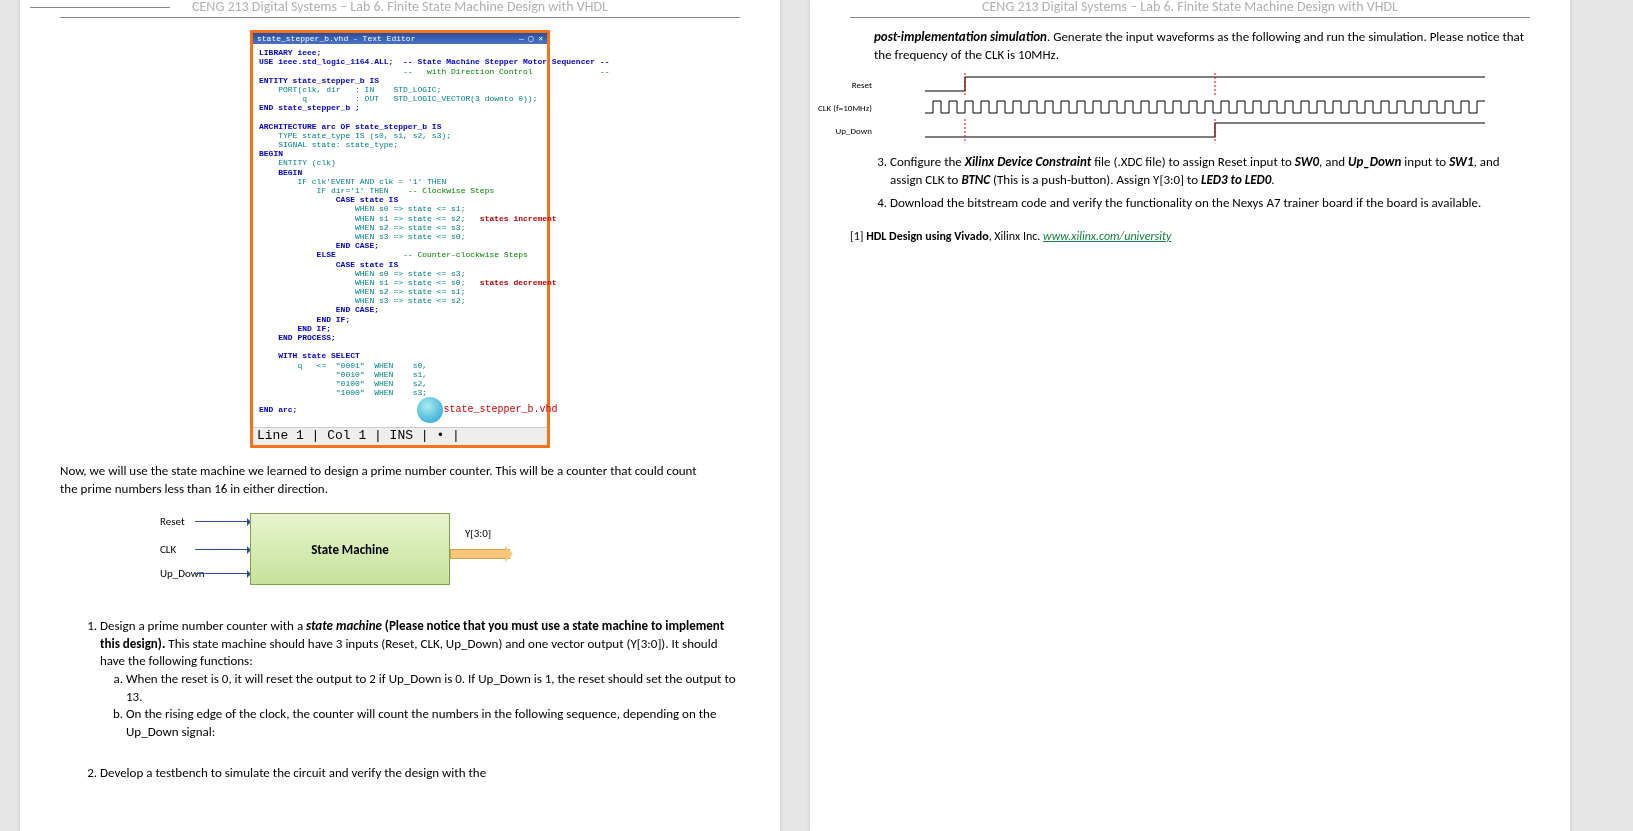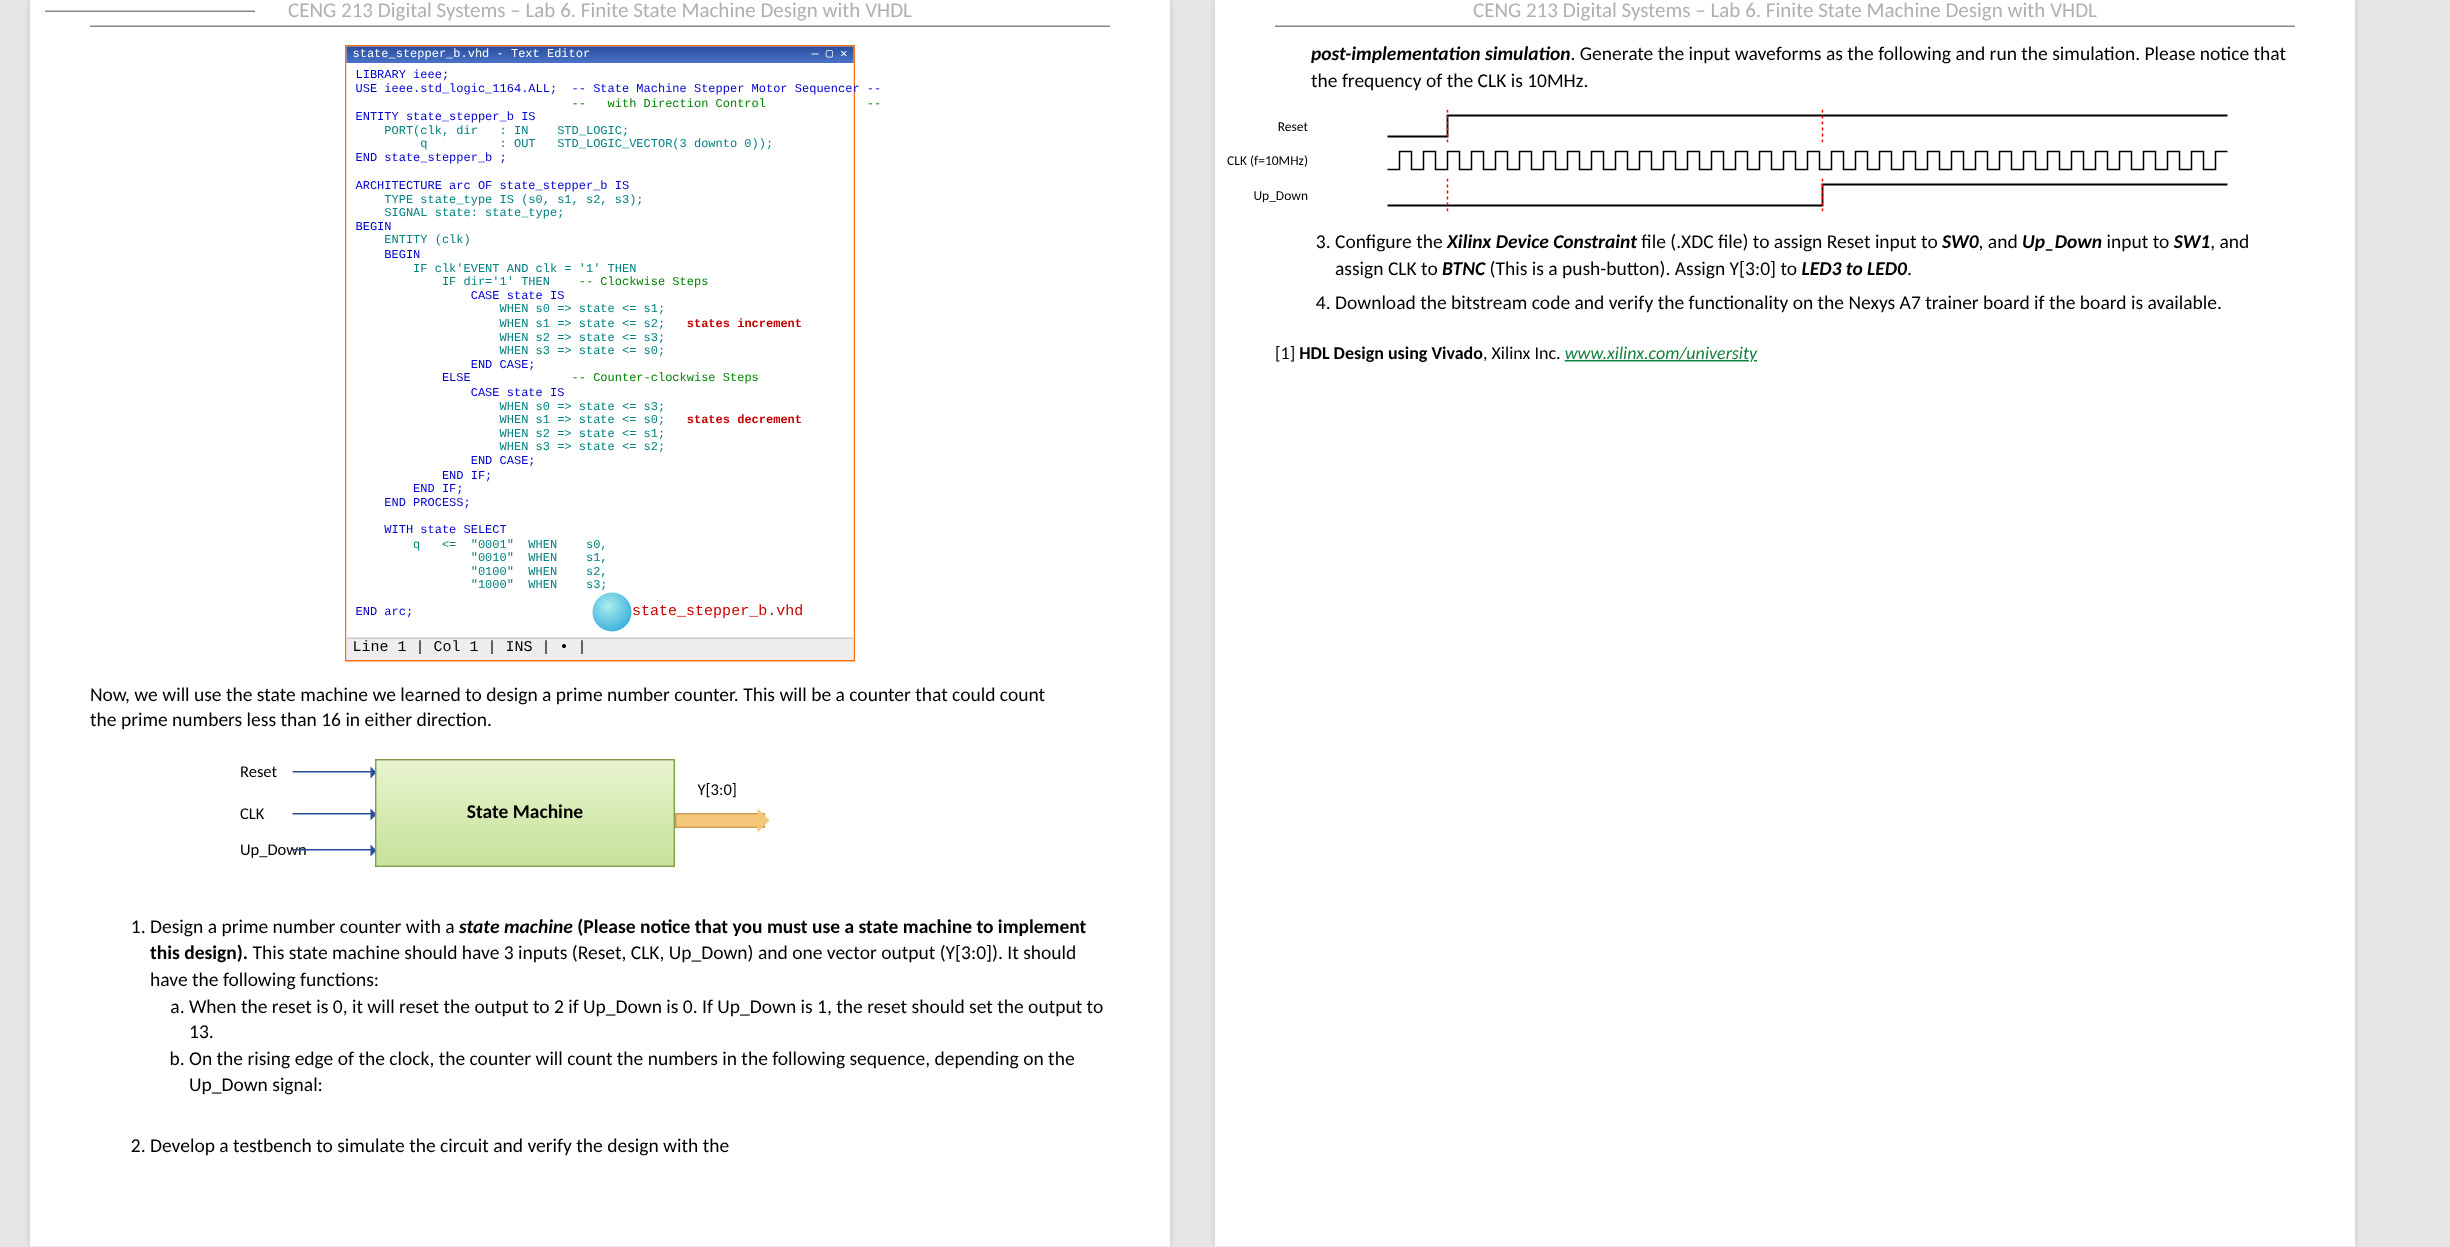--- a/index.html
+++ b/index.html
@@ -26,41 +26,41 @@
     text-align: center;
     font-size: 14px;
     color: #b0b0b0;
     padding-bottom: 2px;
     border-bottom: 1px solid #888;
     margin-bottom: 10px;
     margin-top: -2px;
   }
   
   .editor {
-    width: 340px;
+    width: 300px;
     margin: 12px auto;
-    border: 1px solid #f97316;
+    border: 3px solid #f97316;
     font-family: "Courier New", monospace;
     font-size: 8px;
     line-height: 1.15;
   }
   .editor-titlebar {
     background: linear-gradient(#2a4e9c,#4a72c8);
     color: #fff;
     padding: 1px 4px;
     display:flex;
     justify-content: space-between;
     font-size: 8px;
   }
   .editor-body { padding: 4px 6px; white-space: pre; background:#fff;}
-  .blue { color:#0000cd; font-weight:normal;}
+  .blue { color:#0000cd; font-weight:bold;}
   .teal { color:#008080;}
   .green { color:#008000;}
   .annot { color:#c00000; font-size:8px;font-weight:bold;}
-  .editor-status { border-top:1px solid #ccc; font-size:10px; padding:1px 4px; background:#eee;}
+  .editor-status { border-top:1px solid #ccc; font-size:13px; padding:1px 4px; background:#eee;}
   .file-label { color:#c00; font-size:10px; position:relative; }
   .stamp {
     display:inline-block; width:26px; height:26px; border-radius:50%;
     background: radial-gradient(circle at 40% 35%, #aee, #1a9cd8);
     vertical-align:middle; margin-left:120px;
   }
   
   .bodytext { margin: 14px 30px 10px 0; line-height:1.35;}
   .block-diagram {
     margin: 12px auto 18px 60px;

